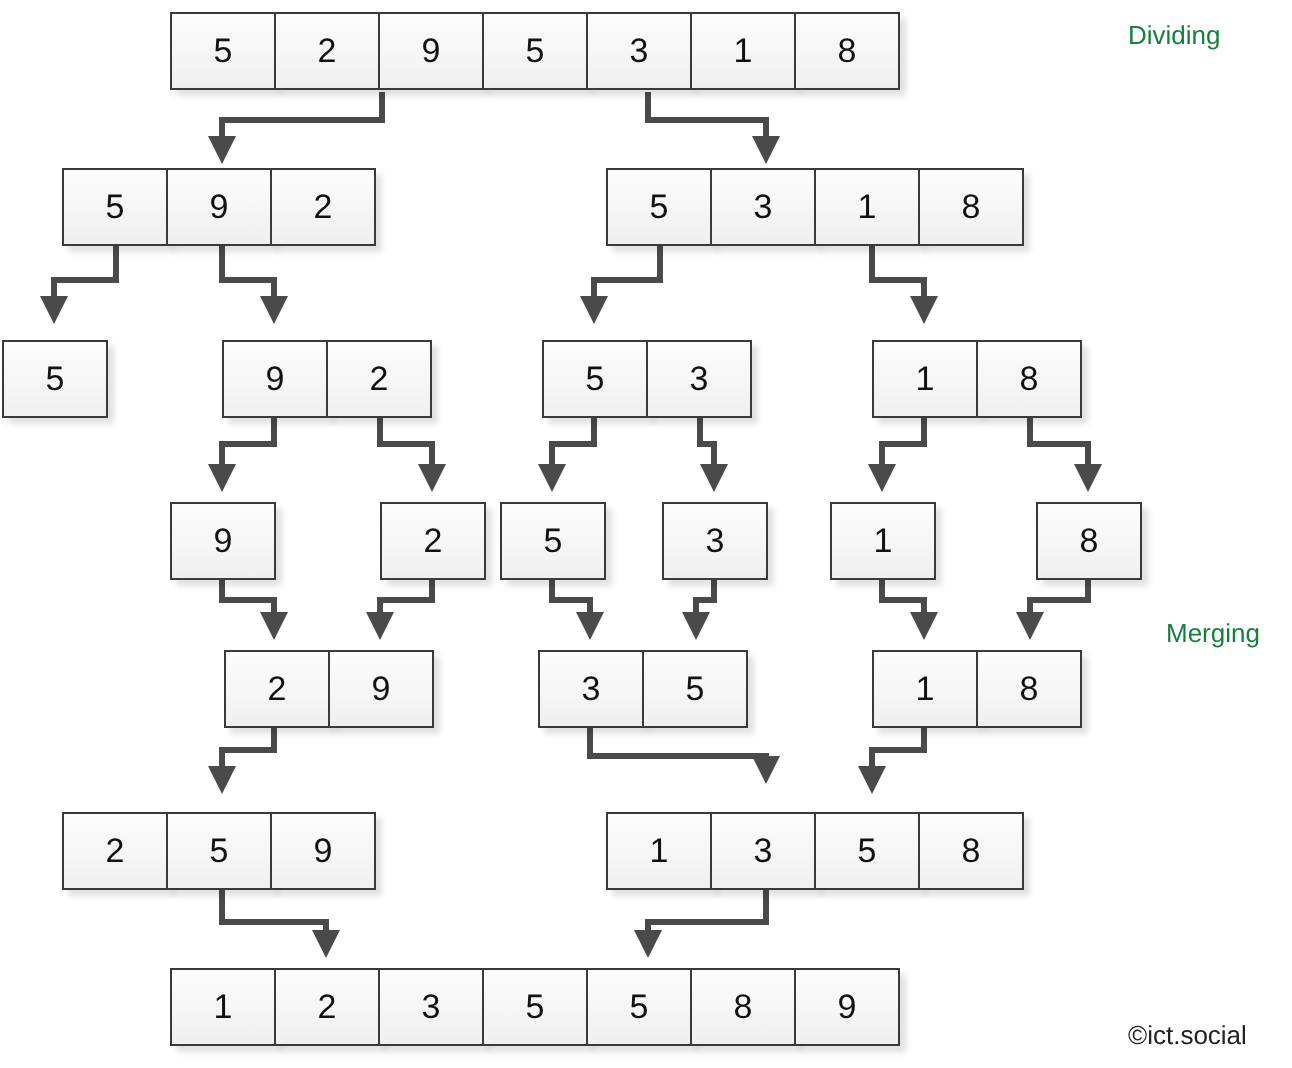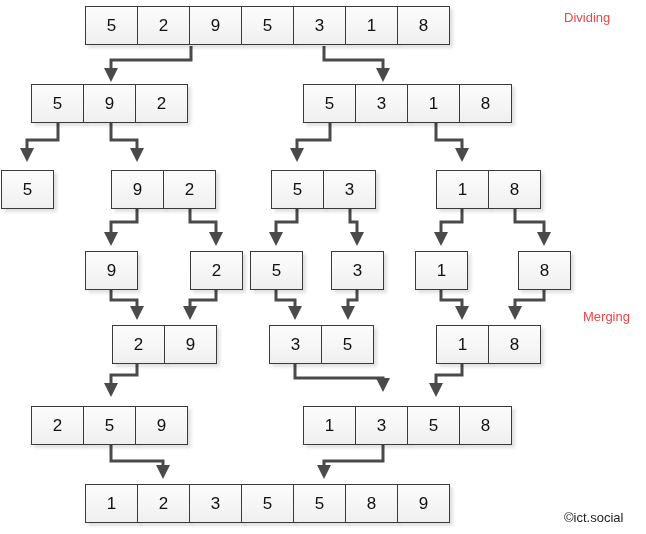--- a/index.html
+++ b/index.html
@@ -33,21 +33,21 @@
     align-items: center;
     justify-content: center;
     font-size: 17px;
     color: #111111;
     font-family: "Liberation Sans", sans-serif;
   }
   .cell:first-child { margin-left: 0; }
   .side-label {
     position: absolute;
     font-size: 13px;
-    color: #ef4444;
+    color: #15803d;
     font-family: "Liberation Sans", sans-serif;
     white-space: nowrap;
   }
   .watermark {
     position: absolute;
     font-size: 13px;
     color: #222222;
     font-family: "Liberation Sans", sans-serif;
     white-space: nowrap;
     text-align: center;

